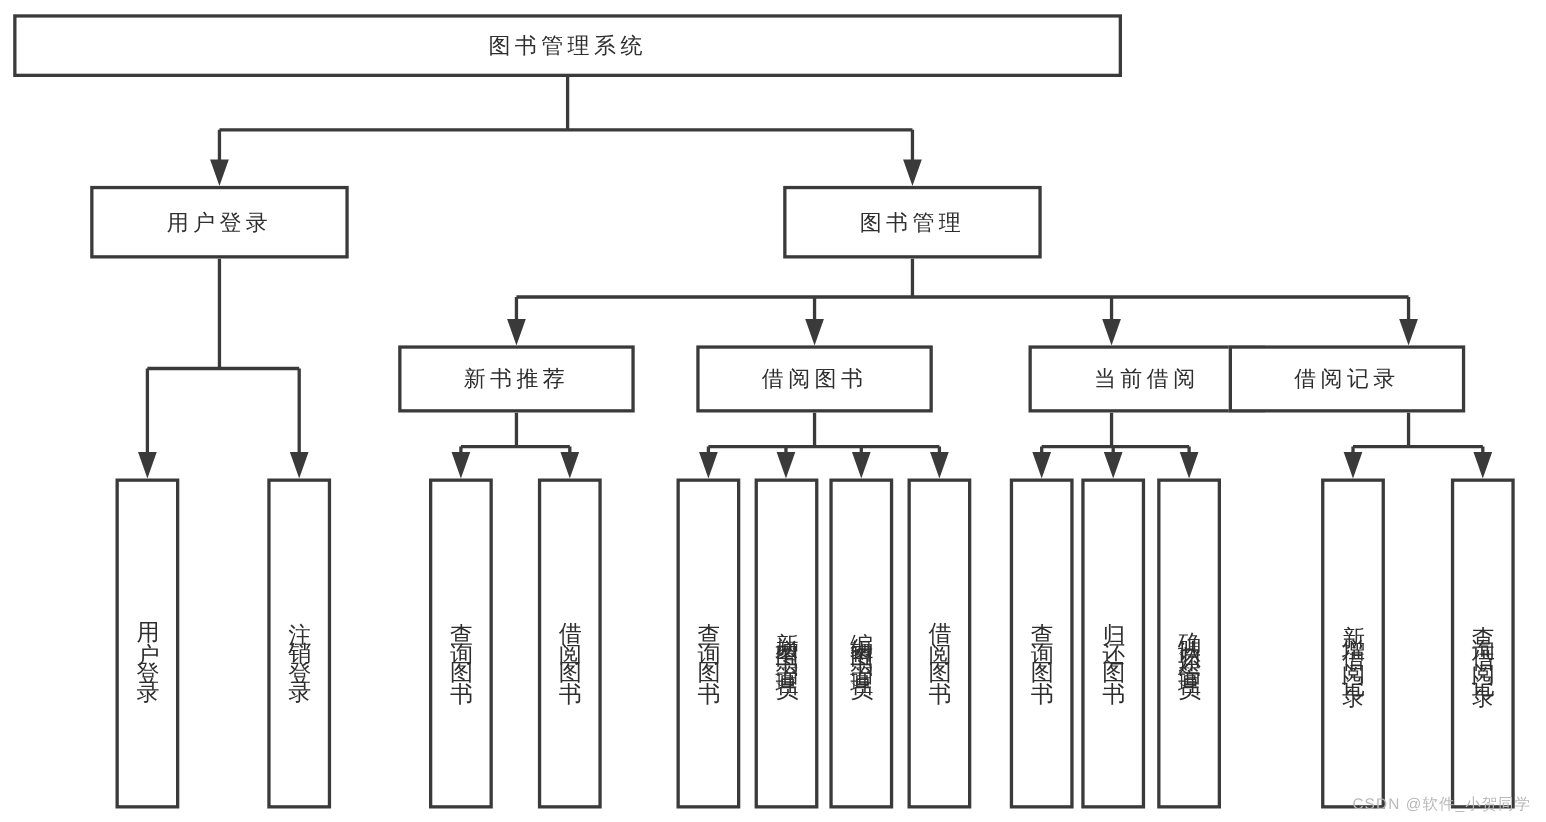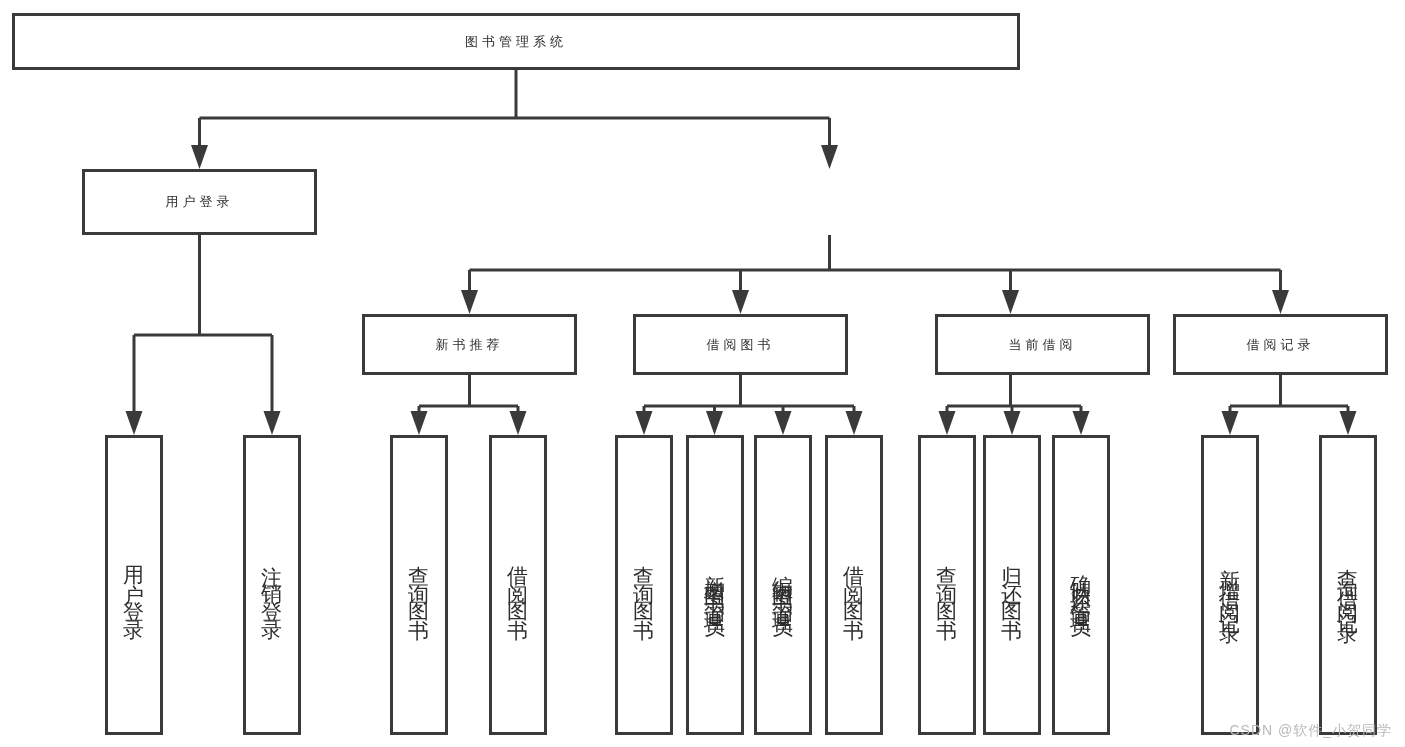--- a/index.html
+++ b/index.html
@@ -27,33 +27,33 @@
     box-sizing: border-box;
     background: #ffffff;
     border: 3px solid var(--line, #3a3a3a);
     display: flex;
     align-items: center;
     justify-content: center;
     color: var(--text, #2e2e2e);
     z-index: 2;
   }
   .hlabel {
-    font-size: 13px;
+    font-size: 20px;
     letter-spacing: 4px;
     white-space: nowrap;
     color: var(--text, #2e2e2e);
   }
   .b-root { left: 12px;  top: 13px;  width: 1008px; height: 57px; }
   .b-login{ left: 82px;  top: 169px; width: 235px;  height: 66px; }
   .b-mgmt { left: 712px; top: 169px; width: 235px;  height: 66px; }
   .l3 { top: 314px; width: 215px; height: 61px; }
   .b-l3a { left: 362px; }
   .b-l3b { left: 633px; }
   .b-l3c { left: 903px; margin-left: 32px; }
-  .b-l3d { left: 1173px; }
+  .b-l3d { left: 1117px; }
   .leaf { top: 435px; width: 58px; height: 300px; }
   .lf1 { left: 105px; } .lf2 { left: 243px; }
   .lf3 { left: 390px; } .lf4 { left: 489px; }
   .lf5 { left: 615px; } .lf6 { left: 686px; } .lf7 { left: 754px; } .lf8 { left: 825px; }
   .lf9 { left: 918px; } .lf10{ left: 983px; } .lf11{ left: 1052px; }
   .lf12{ left: 1201px; } .lf13{ left: 1319px; }
   .vlabel {
     writing-mode: vertical-rl;
     text-orientation: upright;
     font-size: 21px;
@@ -131,20 +131,23 @@
     </g>
   </svg>
 
   <div class="node b-root">
     <span class="hlabel">图书管理系统</span>
   </div>
 
   <div class="node b-login">
     <span class="hlabel">用户登录</span>
   </div>
+  <div class="node b-mgmt">
+    <span class="hlabel">图书管理</span>
+  </div>
 
   <div class="node l3 b-l3a">
     <span class="hlabel">新书推荐</span>
   </div>
   <div class="node l3 b-l3b">
     <span class="hlabel">借阅图书</span>
   </div>
   <div class="node l3 b-l3c">
     <span class="hlabel">当前借阅</span>
   </div>

